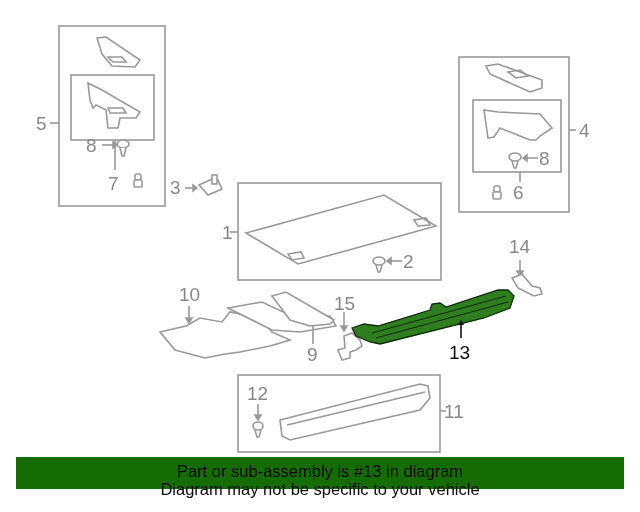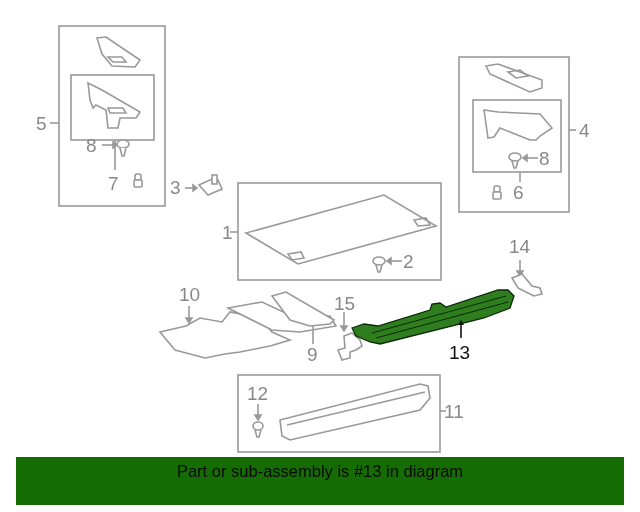--- a/index.html
+++ b/index.html
@@ -1,20 +1,20 @@
 <!DOCTYPE html>
 <html><head>
 <meta charset="utf-8">
 <style>
   html,body{margin:0;padding:0;background:#fff;}
   body{width:640px;height:512px;position:relative;overflow:hidden;font-family:"Liberation Sans",sans-serif;}
   #diagram{position:absolute;left:0;top:0;width:640px;height:456px;}
   .callout{font-family:"Liberation Sans",sans-serif;font-size:19px;fill:#888;}
   .callout-main{fill:#111;}
-  .banner{position:absolute;left:16px;top:457px;width:608px;height:48px;background:#156c03;color:#0a0a0a;text-align:center;font-size:16.5px;line-height:18px;padding-top:5px;box-sizing:border-box;}
+  .banner{position:absolute;left:16px;top:457px;width:608px;height:32px;background:#156c03;color:#0a0a0a;text-align:center;font-size:16.5px;line-height:18px;padding-top:5px;box-sizing:border-box;}
   .banner div{white-space:nowrap;}
 </style>
 </head>
 <body>
 
 <svg id="diagram" viewBox="0 0 640 456" xmlns="http://www.w3.org/2000/svg">
   <g fill="none" stroke="#999" stroke-width="1.6">
 
     <rect x="59" y="26" width="106" height="180"></rect>
     <rect x="71" y="75" width="83" height="65"></rect>
@@ -122,13 +122,14 @@
   <text class="callout" x="179" y="301">10</text>
   <text class="callout" x="334" y="310">15</text>
   <text class="callout" x="307" y="361">9</text>
   <text class="callout callout-main" x="449" y="359">13</text>
   <text class="callout" x="247" y="400">12</text>
   <text class="callout" x="444" y="418">11</text>
 </svg>
 
 <div class="banner">
   <div>Part or sub-assembly is #13 in diagram</div>
+  <div>Diagram may not be specific to your vehicle</div>
 </div>
 
 </body></html>

